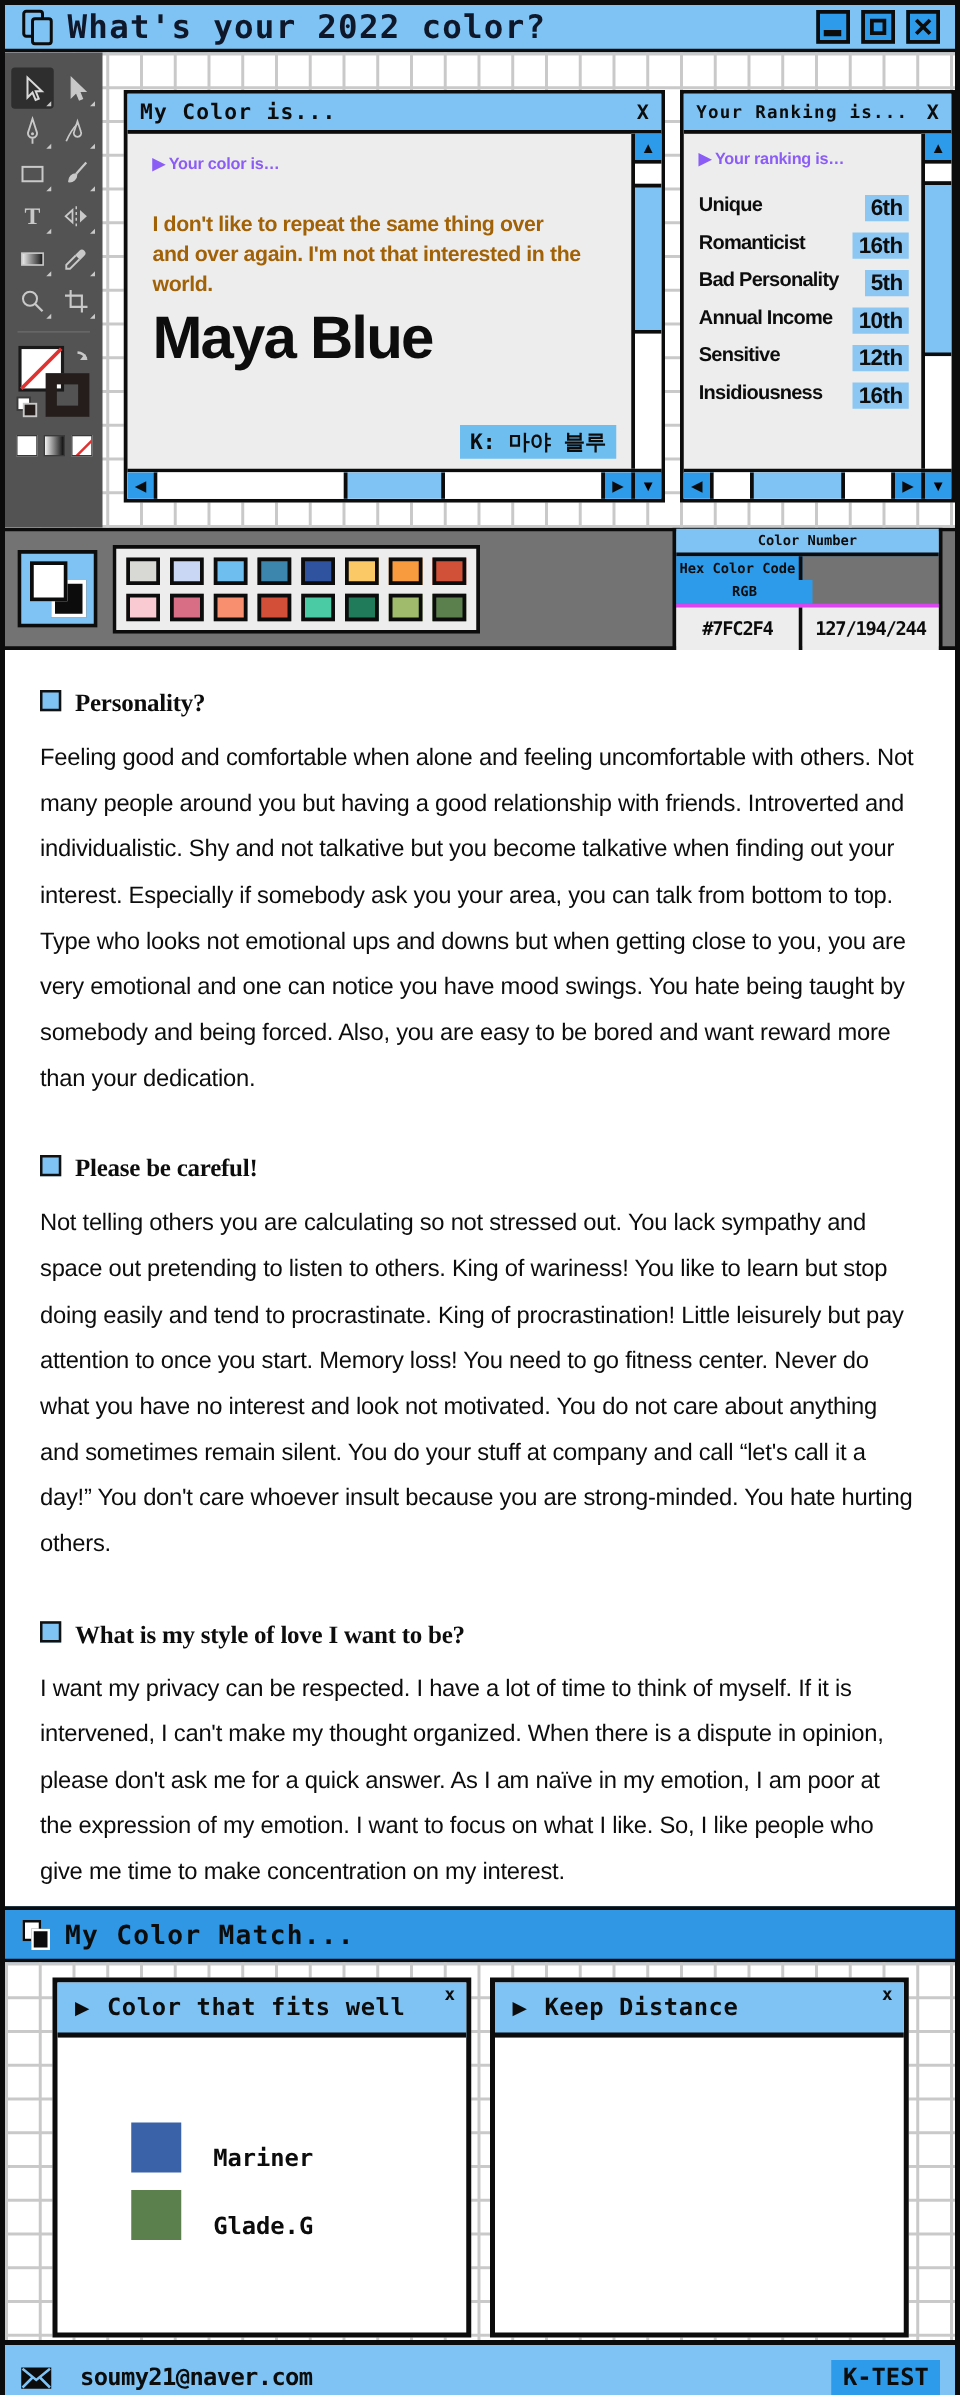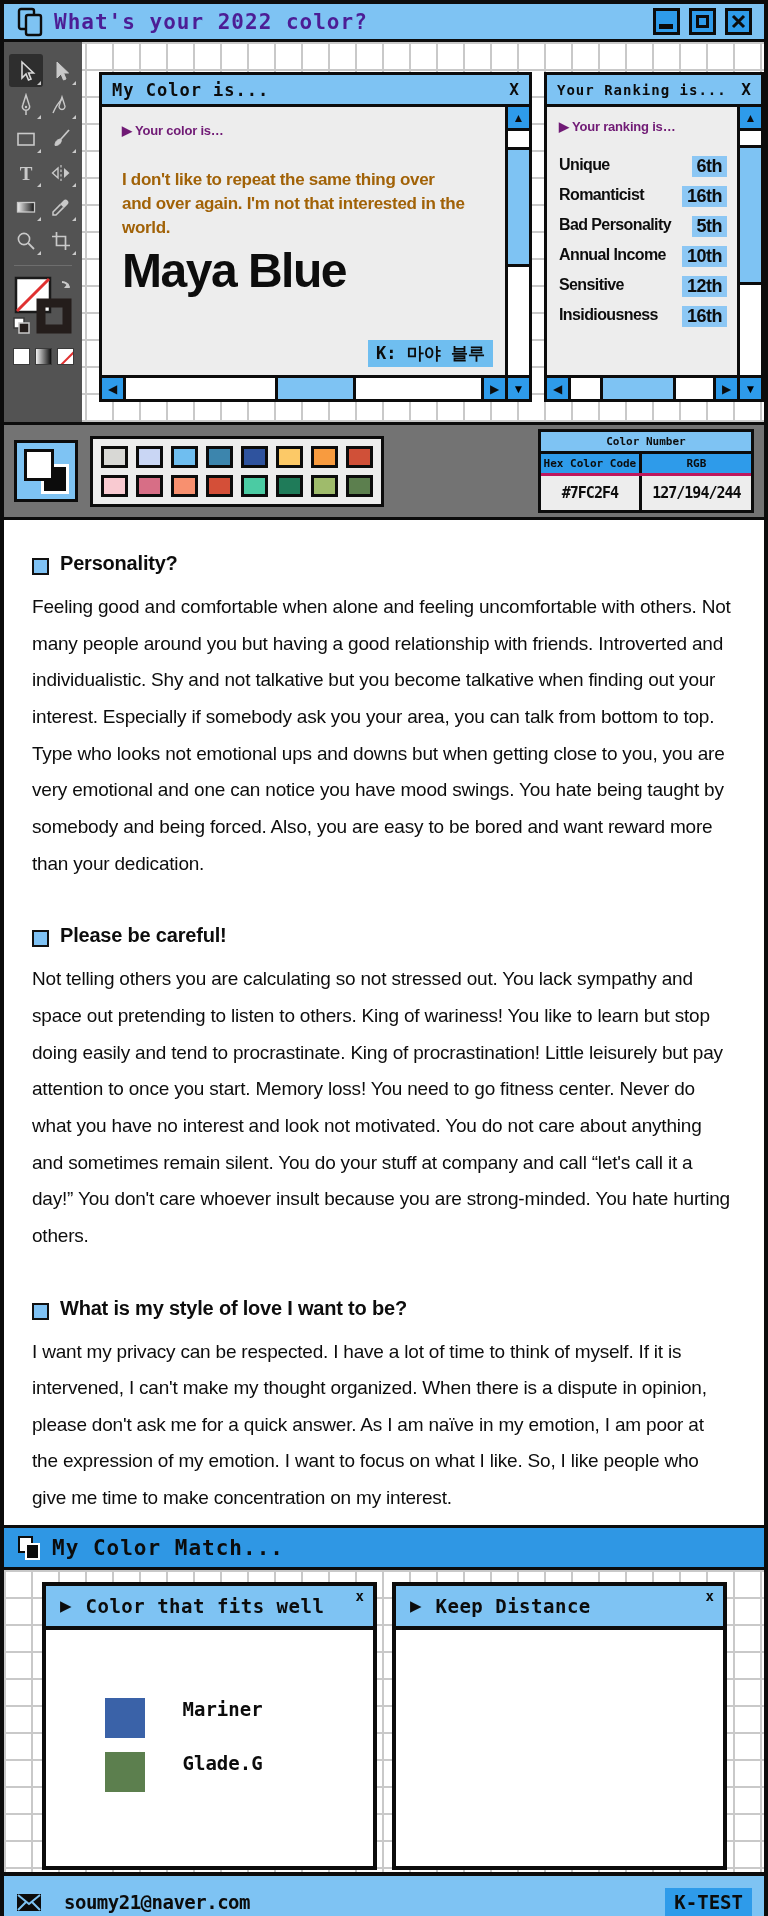--- a/index.html
+++ b/index.html
@@ -21,21 +21,21 @@
       linear-gradient(to right, #c9c9c9 2px, transparent 2px),
       linear-gradient(to bottom, #c9c9c9 2px, transparent 2px);
     background-size:27px 27px;
   }
 
   
   .titlebar {
     height:38px; background:#7ec3f3; border-bottom:3px solid #0c0c0c;
     display:flex; align-items:center; padding:0 12px; flex:0 0 auto;
   }
-  .titlebar .app-title { font-size:21px; letter-spacing:1px; margin-left:8px; color:#4c1d95; }
+  .titlebar .app-title { font-size:26px; letter-spacing:1px; margin-left:8px; color:#0f172a; }
   .win-controls { margin-left:auto; display:flex; gap:9px; }
   .ctrl-btn {
     width:27px; height:27px; background:#2e9bea; border:3px solid #0c0c0c;
     display:flex; align-items:center; justify-content:center; cursor:pointer; position:relative;
   }
   .ctrl-btn .min-glyph { width:14px; height:5px; background:#0c0c0c; position:absolute; bottom:3px; left:3px; }
   .ctrl-btn .max-glyph { width:13px; height:13px; border:3px solid #0c0c0c; }
 
   
   .top-area { height:380px; position:relative; flex:0 0 auto; }
@@ -87,21 +87,21 @@
   .h-thumb { width:20%; background:#7ec3f3; border-left:3px solid #0c0c0c; border-right:3px solid #0c0c0c; cursor:grab; }
   .h-space { background:#fff; }
   .v-thumb { height:120px; background:#7ec3f3; border-top:3px solid #0c0c0c; border-bottom:3px solid #0c0c0c; cursor:grab; }
   .v-space { background:#fff; }
   .corner-btn { width:24px; height:100%; background:#2e9bea; border-left:3px solid #0c0c0c;
     display:flex; align-items:center; justify-content:center; font-size:12px; cursor:pointer; flex:0 0 auto; }
 
   
   #mycolor-win { left:95px; top:30px; width:433px; height:330px; }
   .mc-content { padding:16px 20px; }
-  .intro-line { font-size:13px; font-weight:600; color:#701a75; letter-spacing:-0.2px; }
+  .intro-line { font-size:13px; font-weight:600; color:#8b5cf6; letter-spacing:-0.2px; }
   .mc-desc { margin-top:30px; font-size:17px; font-weight:600; letter-spacing:-0.3px; line-height:1.4; color:#a16207; width:95%; }
   .mc-colorname { margin-top:4px; font-size:48px; font-weight:800; letter-spacing:-1.5px; color:#0d0d0d; }
   .k-badge { position:absolute; right:12px; bottom:8px; background:#6fbef0; color:#0c0c0c;
     font-size:17px; padding:2px 8px; }
 
   
   #ranking-win { left:540px; top:30px; width:220px; height:330px; }
   .rk-content { padding:12px 10px 6px 12px; }
   .rk-rows { margin-top:22px; display:flex; flex-direction:column; gap:9px; }
   .rk-row { display:flex; }
@@ -117,31 +117,31 @@
   .fs-indicator .fs-white { position:absolute; left:7px; top:6px; width:30px; height:32px; background:#fff; border:3px solid #0c0c0c; z-index:2; }
   .fs-indicator .fs-black { position:absolute; right:6px; bottom:5px; width:28px; height:30px; background:#0c0c0c; border:3px solid #fff; z-index:1; }
   .swatch-panel {
     margin-left:12px; border:3px solid #0c0c0c; background:#ededed; padding:7px 8px;
     display:grid; grid-template-columns:repeat(8,27px); grid-template-rows:22px 22px; gap:7px 8px; flex:0 0 auto;
   }
   .swatch { border:3px solid #0c0c0c; cursor:pointer; }
 
   .color-number { margin-left:auto; border:3px solid #0c0c0c; width:216px; flex:0 0 auto; }
   .cn-title { background:#7ec3f3; text-align:center; font-size:11px; padding:3px 0; border-bottom:3px solid #0c0c0c; color:#0c0c0c; }
-  .cn-labels { display:flex; border-bottom:3px solid #be185d; }
+  .cn-labels { display:flex; border-bottom:3px solid #d946ef;flex-direction:column; }
   .cn-labels > div { background:#2e9bea; font-size:11px; text-align:center; padding:3px 0; color:#0c0c0c; }
   .cn-values { display:flex; }
   .cn-values > div { background:#ededed; font-size:15px; text-align:center; padding:8px 0; color:#0c0c0c; letter-spacing:-1px; }
   .cn-col-hex { width:48%; border-right:3px solid #0c0c0c; }
   .cn-col-rgb { width:52%; }
 
   
   .text-area { height:1005px; background:#fff; padding:32px 30px 0 28px; flex:0 0 auto; }
   .section { margin-bottom:42px; }
-  .sec-head { display:flex; align-items:flex-end; gap:11px; }
+  .sec-head { display:flex; align-items:flex-start; gap:11px;font-family:Liberation Serif, serif; }
   .sec-bullet { width:17px; height:17px; background:#7fc2f4; border:2px solid #111; flex:0 0 auto; }
   .sec-title { font-size:20px; font-weight:bold; color:#0d0d0d; letter-spacing:-0.2px; }
   .sec-body { margin-top:14px; font-size:19px; line-height:1.93; color:#0d0d0d; letter-spacing:-0.2px; }
 
   
   .match-bar {
     height:45px; background:#2f97e4; border-top:3px solid #0c0c0c; border-bottom:3px solid #0c0c0c;
     display:flex; align-items:center; padding:0 14px; flex:0 0 auto;
   }
   .match-bar .mb-title { font-size:21px; letter-spacing:1px; margin-left:10px; color:#0c0c0c; }
@@ -155,21 +155,21 @@
   #fits-win { left:38px; }
   #distance-win { left:388px; }
   .match-title {
     height:44px; background:#7ec3f3; border-bottom:4px solid #0c0c0c;
     display:flex; align-items:center; padding:0 14px; position:relative; flex:0 0 auto;
   }
   .match-title .arrow { font-size:15px; color:#0c0c0c; }
   .match-title .t-label { font-size:19px; letter-spacing:0.5px; margin-left:14px; color:#0c0c0c; }
   .match-title .x-btn { position:absolute; top:2px; right:9px; font-size:14px; color:#0c0c0c; cursor:pointer; }
   .fits-body { padding-top:68px; display:flex; flex-direction:column; gap:14px; align-items:center; }
-  .fits-row { display:flex; align-items:flex-start; gap:38px; width:210px; }
+  .fits-row { display:flex; align-items:flex-end; gap:26px; width:210px; }
   .fits-swatch { width:40px; height:40px; flex:0 0 auto; }
   .fits-name { font-size:19px; color:#0c0c0c; }
   .dist-body { padding-top:100px; text-align:center; }
   .dist-line { font-size:19px; color:#0c0c0c; line-height:2.4; letter-spacing:-1px; }
 
   
   .footer {
     height:56px; background:#7ec3f3; border-top:4px solid #0c0c0c;
     display:flex; align-items:center; padding:0 12px; flex:0 0 auto;gap:12px;
   }

